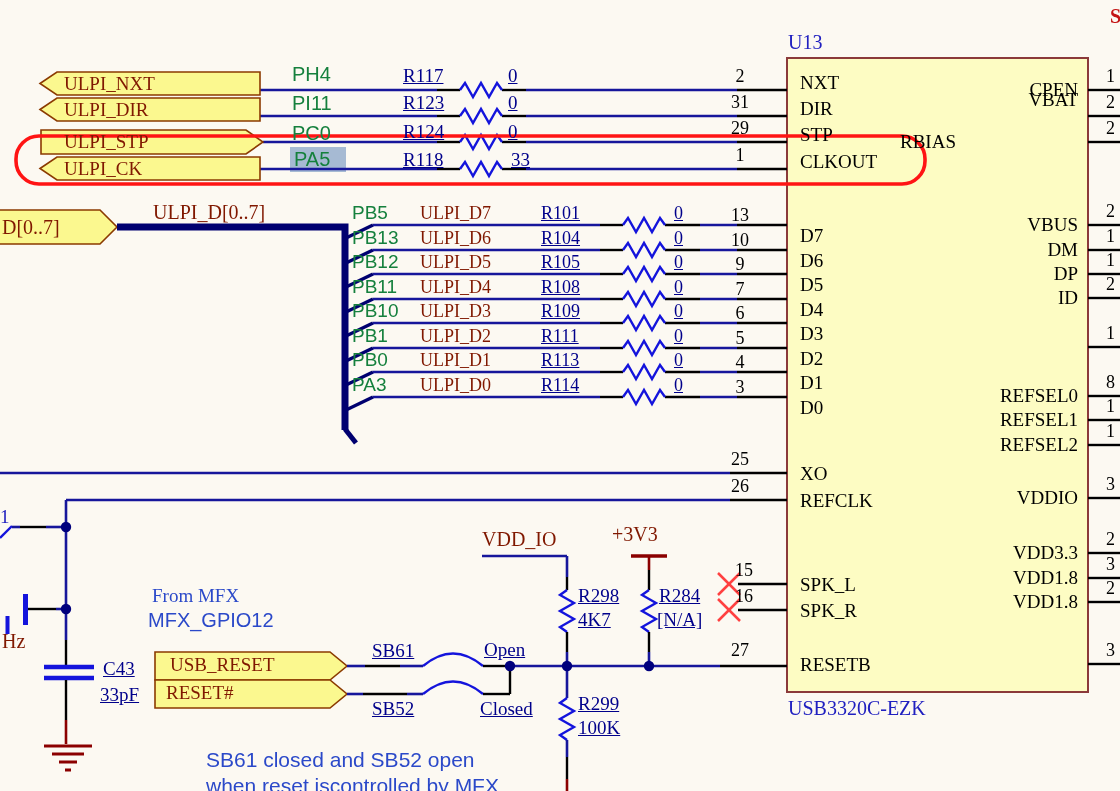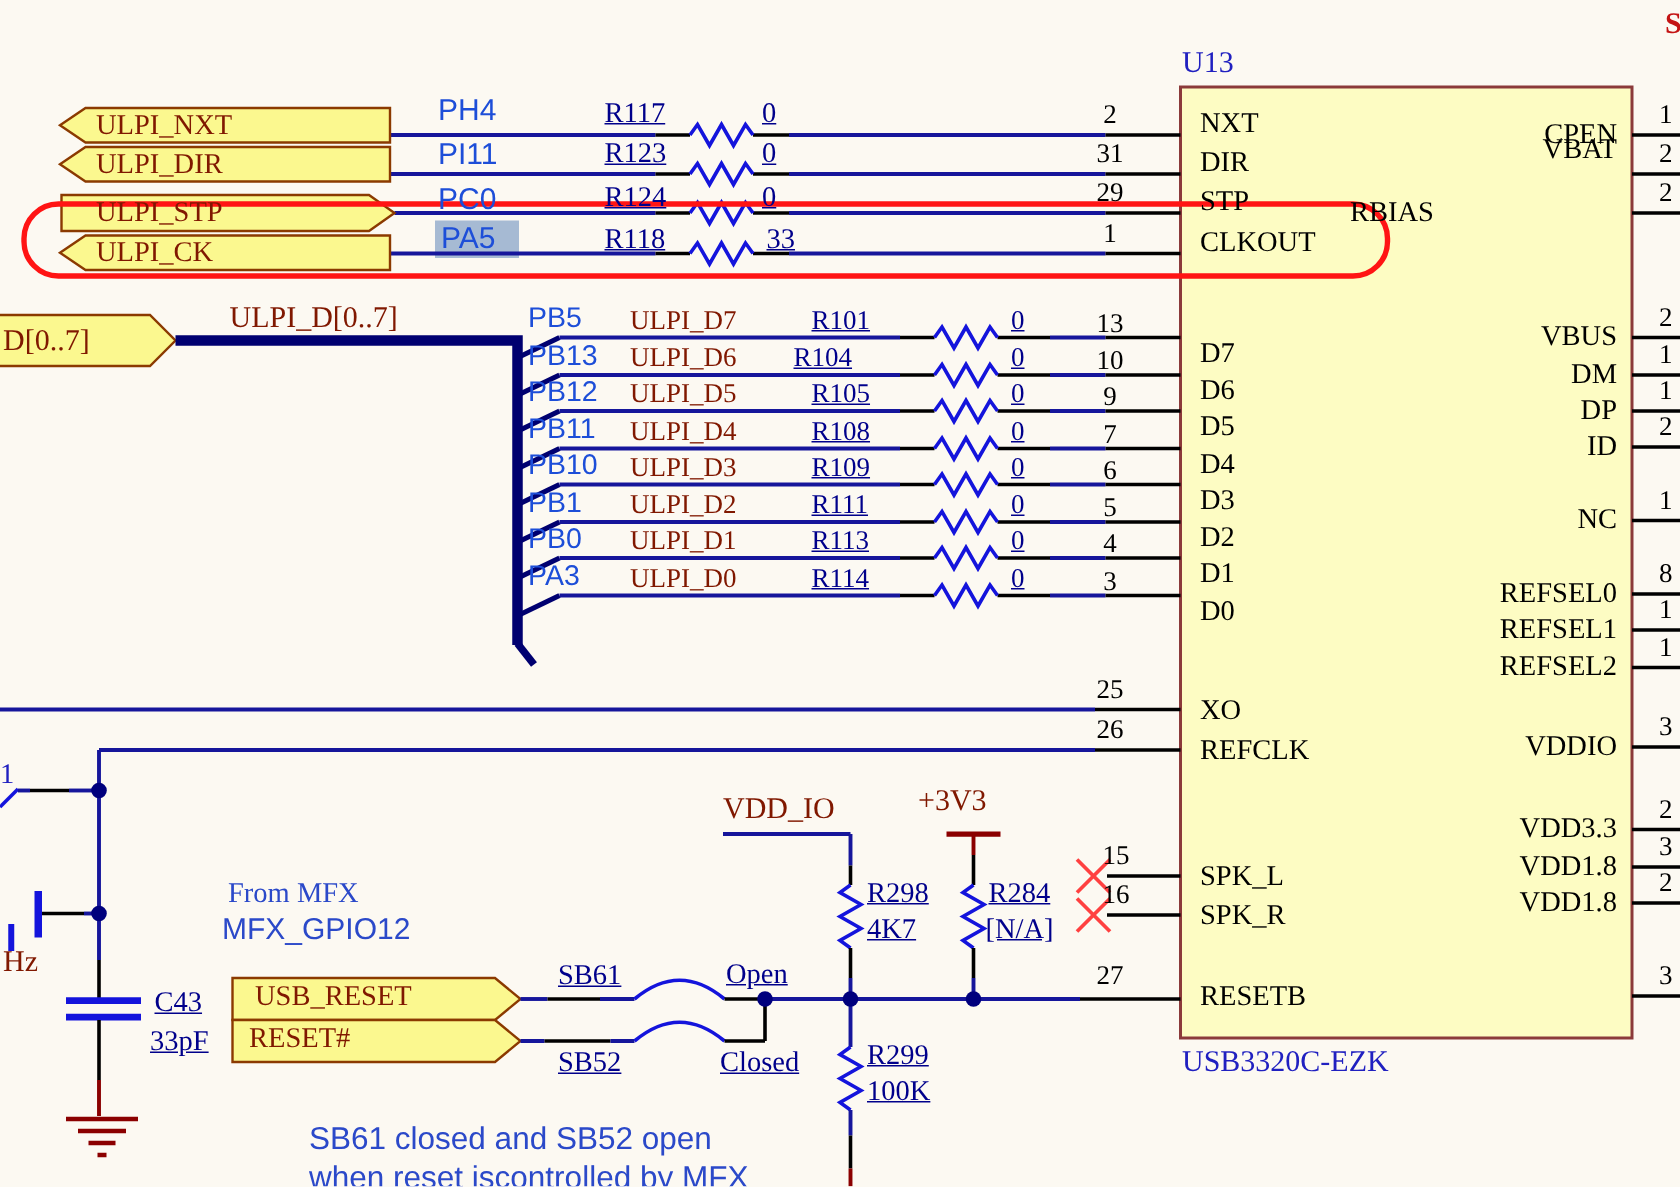--- a/index.html
+++ b/index.html
@@ -3,21 +3,21 @@
 <meta charset="utf-8">
 <style>
   html,body{margin:0;padding:0;background:#FCF9F2;}
   #canvas{position:relative;width:1120px;height:791px;overflow:hidden;background:#FCF9F2;
           font-family:"Liberation Serif",serif;}
   #gfx{position:absolute;left:0;top:0;z-index:1;}
   .t{position:absolute;white-space:nowrap;z-index:2;line-height:1.1;}
   .serif{font-family:"Liberation Serif",serif;}
   .sans{font-family:"Liberation Sans",sans-serif;}
   .navy{color:#00008B;text-decoration:underline;} .maroon{color:#801800;} .blue{color:#2020C0;}
-  .gpio{color:#1d4ed8;} .note{color:#2B49C9;} .blk{color:#000;}
+  .gpio{color:#15803d;} .note{color:#2B49C9;} .blk{color:#000;}
   .s18{font-size:18px;} .s19{font-size:19px;} .s20{font-size:20px;} .s21{font-size:21px;}
   .pn{width:36px;text-align:center;}
   
   .wb{stroke:#16169B;stroke-width:2.6;fill:none;}
   .wk{stroke:#000;stroke-width:2.4;fill:none;}
   .zz{stroke:#1414DC;stroke-width:2.4;fill:none;}
   .zth{stroke:#1414DC;fill:none;}
   .busl{stroke:#000070;fill:none;}
   .rd{stroke:#8B0000;fill:none;}
   .xx{stroke:#FF4040;stroke-width:2.5;fill:none;}
@@ -289,21 +289,21 @@
 <div class="t sans s19 gpio" style="left:352px;top:375px">PA3</div>
 <div class="t serif s18 maroon" style="left:420px;top:204px">ULPI_D7</div>
 <div class="t serif s18 maroon" style="left:420px;top:229px">ULPI_D6</div>
 <div class="t serif s18 maroon" style="left:420px;top:253px">ULPI_D5</div>
 <div class="t serif s18 maroon" style="left:420px;top:278px">ULPI_D4</div>
 <div class="t serif s18 maroon" style="left:420px;top:302px">ULPI_D3</div>
 <div class="t serif s18 maroon" style="left:420px;top:327px">ULPI_D2</div>
 <div class="t serif s18 maroon" style="left:420px;top:351px">ULPI_D1</div>
 <div class="t serif s18 maroon" style="left:420px;top:376px">ULPI_D0</div>
 <div class="t serif s18 navy" style="left:541px;top:204px">R101</div>
-<div class="t serif s18 navy" style="left:529px;top:229px">R104</div>
+<div class="t serif s18 navy" style="left:541px;top:229px">R104</div>
 <div class="t serif s18 navy" style="left:541px;top:253px">R105</div>
 <div class="t serif s18 navy" style="left:541px;top:278px">R108</div>
 <div class="t serif s18 navy" style="left:541px;top:302px">R109</div>
 <div class="t serif s18 navy" style="left:541px;top:327px">R111</div>
 <div class="t serif s18 navy" style="left:541px;top:351px">R113</div>
 <div class="t serif s18 navy" style="left:541px;top:376px">R114</div>
 <div class="t serif s18 navy" style="left:674px;top:204px">0</div>
 <div class="t serif s18 navy" style="left:674px;top:229px">0</div>
 <div class="t serif s18 navy" style="left:674px;top:253px">0</div>
 <div class="t serif s18 navy" style="left:674px;top:278px">0</div>
@@ -344,21 +344,20 @@
 <div class="t serif s19 blk" style="left:800px;top:601px">SPK_R</div>
 <div class="t serif s19 blk" style="left:800px;top:655px">RESETB</div>
 
 <div class="t serif s19 blk" style="left:900px;top:80px;width:178px;text-align:right">CPEN</div>
 <div class="t serif s19 blk" style="left:900px;top:90px;width:178px;text-align:right">VBAT</div>
 <div class="t serif s19 blk" style="left:900px;top:132px;width:178px;text-align:left">RBIAS</div>
 <div class="t serif s19 blk" style="left:900px;top:215px;width:178px;text-align:right">VBUS</div>
 <div class="t serif s19 blk" style="left:900px;top:240px;width:178px;text-align:right">DM</div>
 <div class="t serif s19 blk" style="left:900px;top:288px;width:178px;text-align:right">ID</div>
 <div class="t serif s19 blk" style="left:900px;top:264px;width:178px;text-align:right">DP</div>
-<div class="t serif s19 blk" style="left:900px;top:337px;width:178px;text-align:right">NC</div>
 <div class="t serif s19 blk" style="left:900px;top:386px;width:178px;text-align:right">REFSEL0</div>
 <div class="t serif s19 blk" style="left:900px;top:410px;width:178px;text-align:right">REFSEL1</div>
 <div class="t serif s19 blk" style="left:900px;top:435px;width:178px;text-align:right">REFSEL2</div>
 <div class="t serif s19 blk" style="left:900px;top:488px;width:178px;text-align:right">VDDIO</div>
 <div class="t serif s19 blk" style="left:900px;top:543px;width:178px;text-align:right">VDD3.3</div>
 <div class="t serif s19 blk" style="left:900px;top:568px;width:178px;text-align:right">VDD1.8</div>
 <div class="t serif s19 blk" style="left:900px;top:592px;width:178px;text-align:right">VDD1.8</div>
 <div class="t serif s18 blk" style="left:1106px;top:67px">1</div>
 <div class="t serif s18 blk" style="left:1106px;top:93px">2</div>
 <div class="t serif s18 blk" style="left:1106px;top:119px">2</div>

